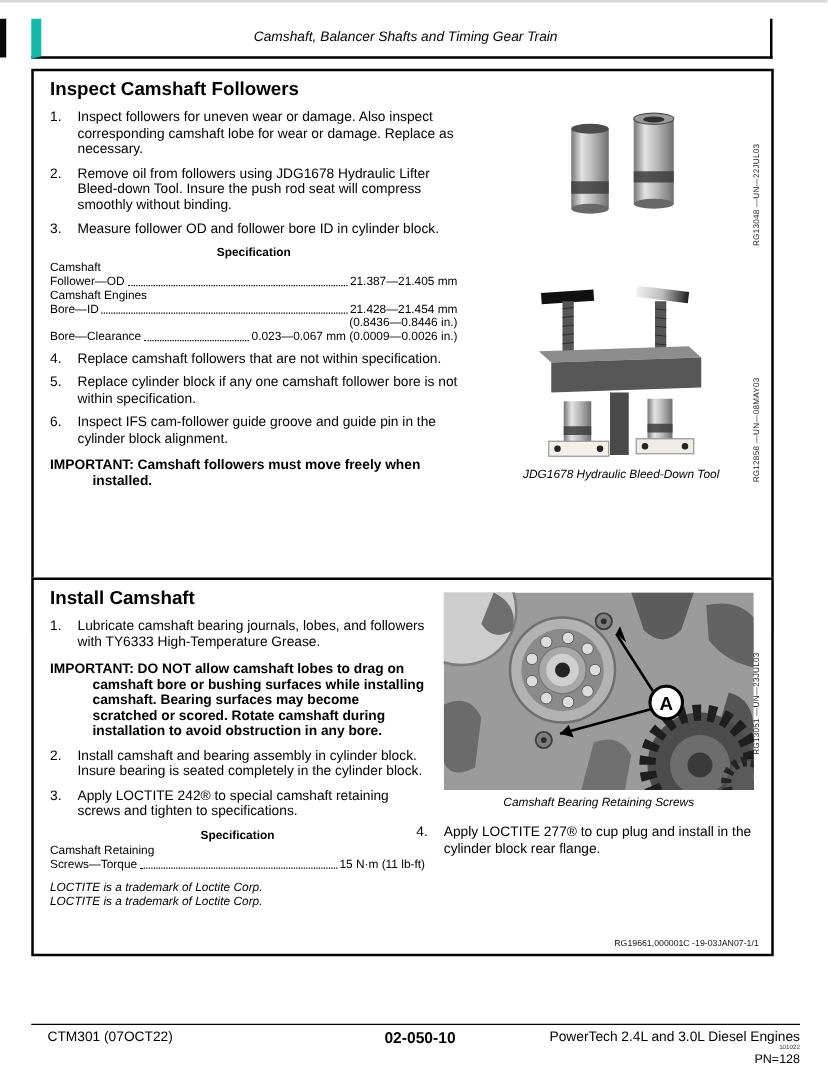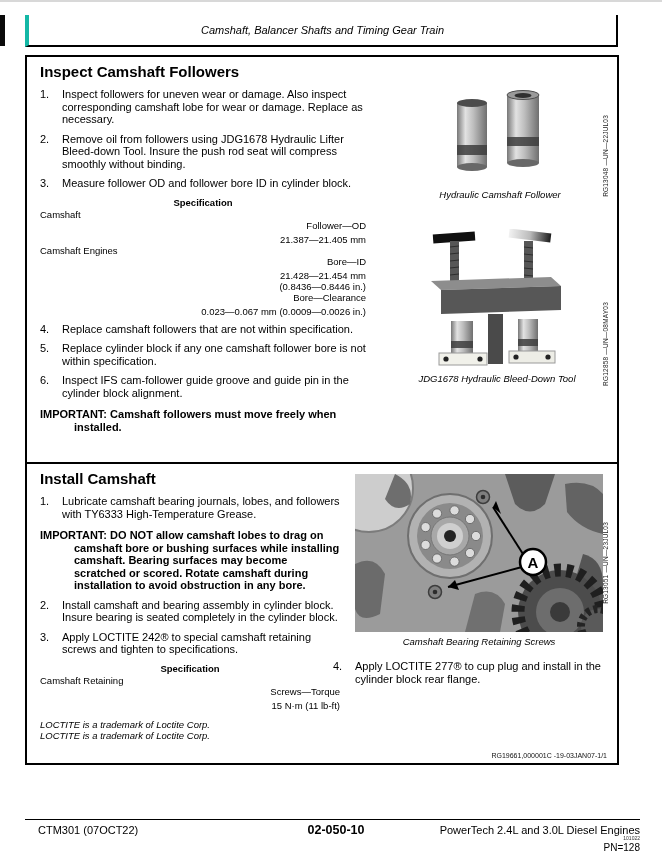--- a/index.html
+++ b/index.html
@@ -6,39 +6,39 @@
   *{box-sizing:border-box;}
   #page{
     position:relative;width:662px;height:857px;background:#fff;
     font-family:"Liberation Sans",sans-serif;color:#000;overflow:hidden;
     border-top:2px solid #d8d8d8;
   }
   
   #edge-mark{position:absolute;left:0;top:13px;width:5px;height:31px;background:#0a0a0a;}
   #header-box{
     position:absolute;left:25px;top:13px;width:593px;height:32px;
-    border-left:4px solid #14b8a6;border-right:2px solid #000;border-bottom:2px solid #000;
+    border-left:8px solid #14b8a6;border-right:2px solid #000;border-bottom:2px solid #000;
     display:flex;align-items:center;justify-content:center;
   }
   #header-box .ht{font-style:italic;font-size:11px;}
   
   .sect{position:absolute;left:25px;width:594px;border:2px solid #000;background:#fff;}
   #sect1{top:53px;height:454px;padding-left:40px;}
   #sect2{top:460px;height:303px;}
   .leftcol{position:absolute;left:13px;top:6px;width:326px;font-size:11px;line-height:12.5px;}
   h2.st{font-size:15px;font-weight:bold;margin:0 0 7px 0;line-height:18px;}
   .step{display:flex;margin:0 0 7px 0;}
   .step .num{width:22px;flex:none;}
   .step .txt{flex:1;}
   .imp{font-weight:bold;padding-left:34px;text-indent:-34px;margin:9px 0 7px 0;}
   
   .spec{font-size:9.5px;line-height:11px;margin:2px 0 6px 0;}
   .spec .sh{text-align:center;font-weight:bold;margin-bottom:1px;}
   .spre{white-space:nowrap;}
-  .sline{display:flex;align-items:flex-end;flex-direction:column;}
+  .sline{display:flex;align-items:flex-start;}
   .lead{flex:1;align-self:flex-end;margin:0 2px 2px 2px;border-bottom:1.5px dotted #000;}
   .sval{white-space:nowrap;}
   .sval2{text-align:right;}
   
   .figcap{font-style:italic;font-size:9.5px;text-align:center;line-height:11px;}
   .figid{
     position:absolute;writing-mode:vertical-rl;transform:rotate(180deg);
     font-size:6.5px;color:#222;letter-spacing:.2px;
   }
   .docid{position:absolute;right:10px;bottom:4px;font-size:7px;color:#111;}
@@ -141,21 +141,20 @@
         <rect x="22" y="16" width="30" height="64" fill="url(#g1)"></rect>
         <ellipse cx="37" cy="16" rx="15" ry="4" fill="#4c4c4c"></ellipse>
         <rect x="22" y="58" width="30" height="10" fill="#3d3d3d" opacity="0.85"></rect>
         <ellipse cx="37" cy="80" rx="15" ry="4" fill="#686868"></ellipse>
         <rect x="72" y="8" width="32" height="68" fill="url(#g1)"></rect>
         <ellipse cx="88" cy="8" rx="16" ry="4.5" fill="#9a9a9a" stroke="#4d4d4d" stroke-width="1"></ellipse>
         <ellipse cx="88" cy="8.5" rx="8.5" ry="2.4" fill="#2f2f2f"></ellipse>
         <rect x="72" y="50" width="32" height="9" fill="#3d3d3d" opacity="0.85"></rect>
         <ellipse cx="88" cy="76" rx="16" ry="4" fill="#686868"></ellipse>
       </svg>
-      <div class="figcap">Hydraulic Camshaft Follower</div>
     </div>
     <div class="figid" style="right:8px;top:58px;">RG13048 —UN—22JUL03</div>
 
     <div id="fig2wrap">
       <svg width="152" height="140" viewBox="0 0 152 140">
         <defs>
           <linearGradient id="gh" x1="0" y1="0" x2="1" y2="0">
             <stop offset="0" stop-color="#f2f2f2"></stop>
               <stop offset="0.5" stop-color="#bbb"></stop>
               <stop offset="1" stop-color="#1c1c1c"></stop>

